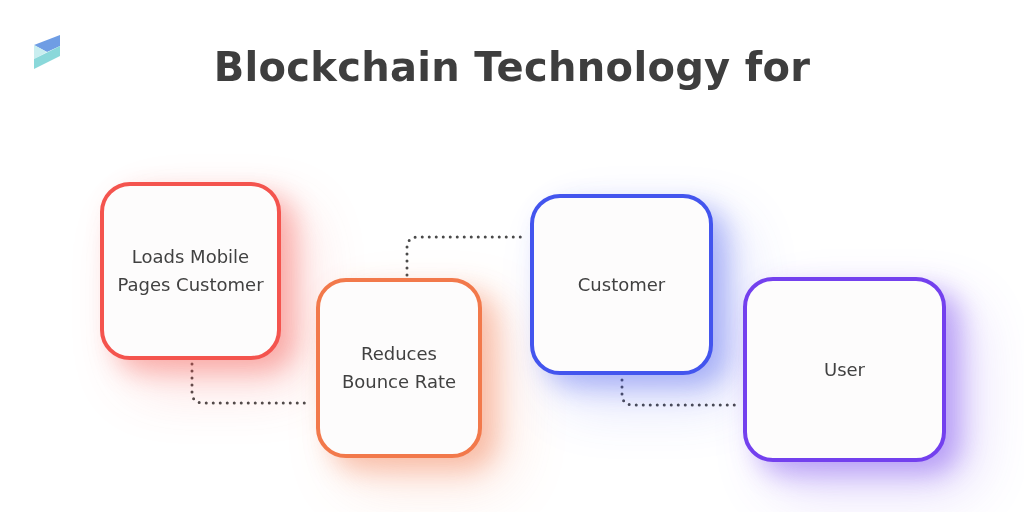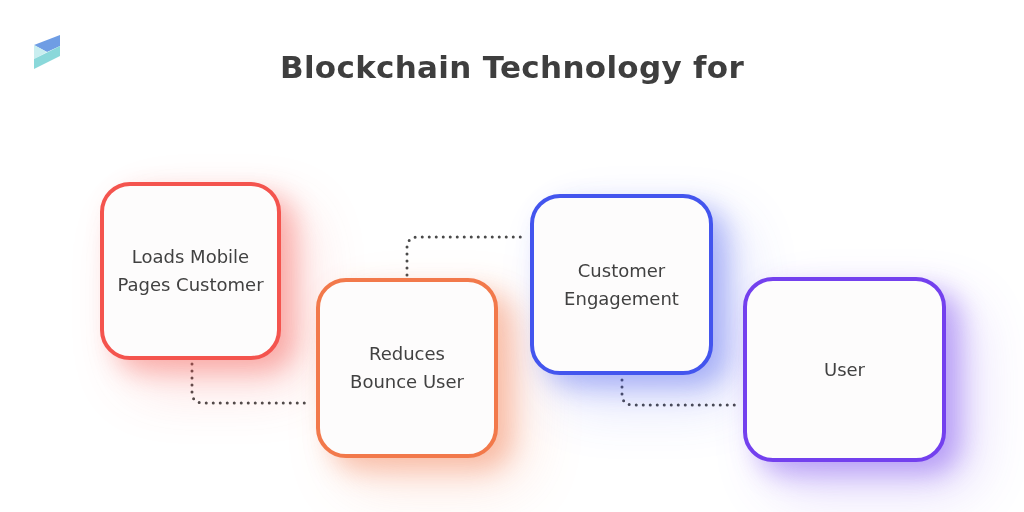--- a/index.html
+++ b/index.html
@@ -21,21 +21,21 @@
     height: 38px;
   }
 
   
   .title {
     position: absolute;
     left: 0;
     top: 44px;
     width: 1024px;
     text-align: center;
-    font-size: 31px;
+    font-size: 40px;
     line-height: 46px;
     font-weight: 600;
     letter-spacing: 0.3px;
     color: #3e3e3e;
   }
 
   
   .connectors {
     position: absolute;
     left: 0;
@@ -61,21 +61,21 @@
     text-align: center;
     font-size: 18px;
     line-height: 28px;
     font-weight: 500;
     color: #414141;
     white-space: nowrap;
   }
   .box span { display: block; }
 
   .box-1 { left: 100px; top: 182px; width: 181px; height: 178px; }
-  .box-2 { left: 316px; top: 278px; width: 182px; height: 180px; }
+  .box-2 { left: 316px; top: 278px; width: 166px; height: 180px; }
   .box-3 { left: 530px; top: 194px; width: 183px; height: 181px; }
   .box-4 { left: 743px; top: 277px; width: 203px; height: 185px; }
 </style>
 </head>
 <body>
 
 <div class="canvas">
 
   <svg class="logo" viewBox="0 0 30 38" aria-hidden="true">
     <polygon points="2,13 28,3 28,14 15,20" fill="#6f9de4"></polygon>
@@ -93,25 +93,24 @@
     <path d="M622 366 L622 394 Q622 405 633 405 L740 405" fill="none" stroke-width="3" stroke-linecap="round" stroke-dasharray="0 7" stroke="#4a4a4a"></path>
   </svg>
 
   <div class="box box-1" style="--bc: #f4544e; --glow-strong: rgba(244,84,78,0.40); --glow-soft: rgba(244,84,78,0.18);">
     <span>Loads Mobile</span>
     <span>Pages Customer</span>
   </div>
 
   <div class="box box-2" style="--bc: #f2794b; --glow-strong: rgba(242,121,75,0.40); --glow-soft: rgba(242,121,75,0.18);">
     <span>Reduces</span>
-    <span>Bounce User</span>
+    <span>Bounce Rate</span>
   </div>
 
   <div class="box box-3" style="--bc: #4355ee; --glow-strong: rgba(67,85,238,0.36); --glow-soft: rgba(67,85,238,0.18);">
     <span>Customer</span>
-    <span>Engagement</span>
   </div>
 
   <div class="box box-4" style="--bc: #7340ee; --glow-strong: rgba(115,64,238,0.40); --glow-soft: rgba(115,64,238,0.20);">
     <span>User</span>
   </div>
 
 </div>
 
 </body></html>

